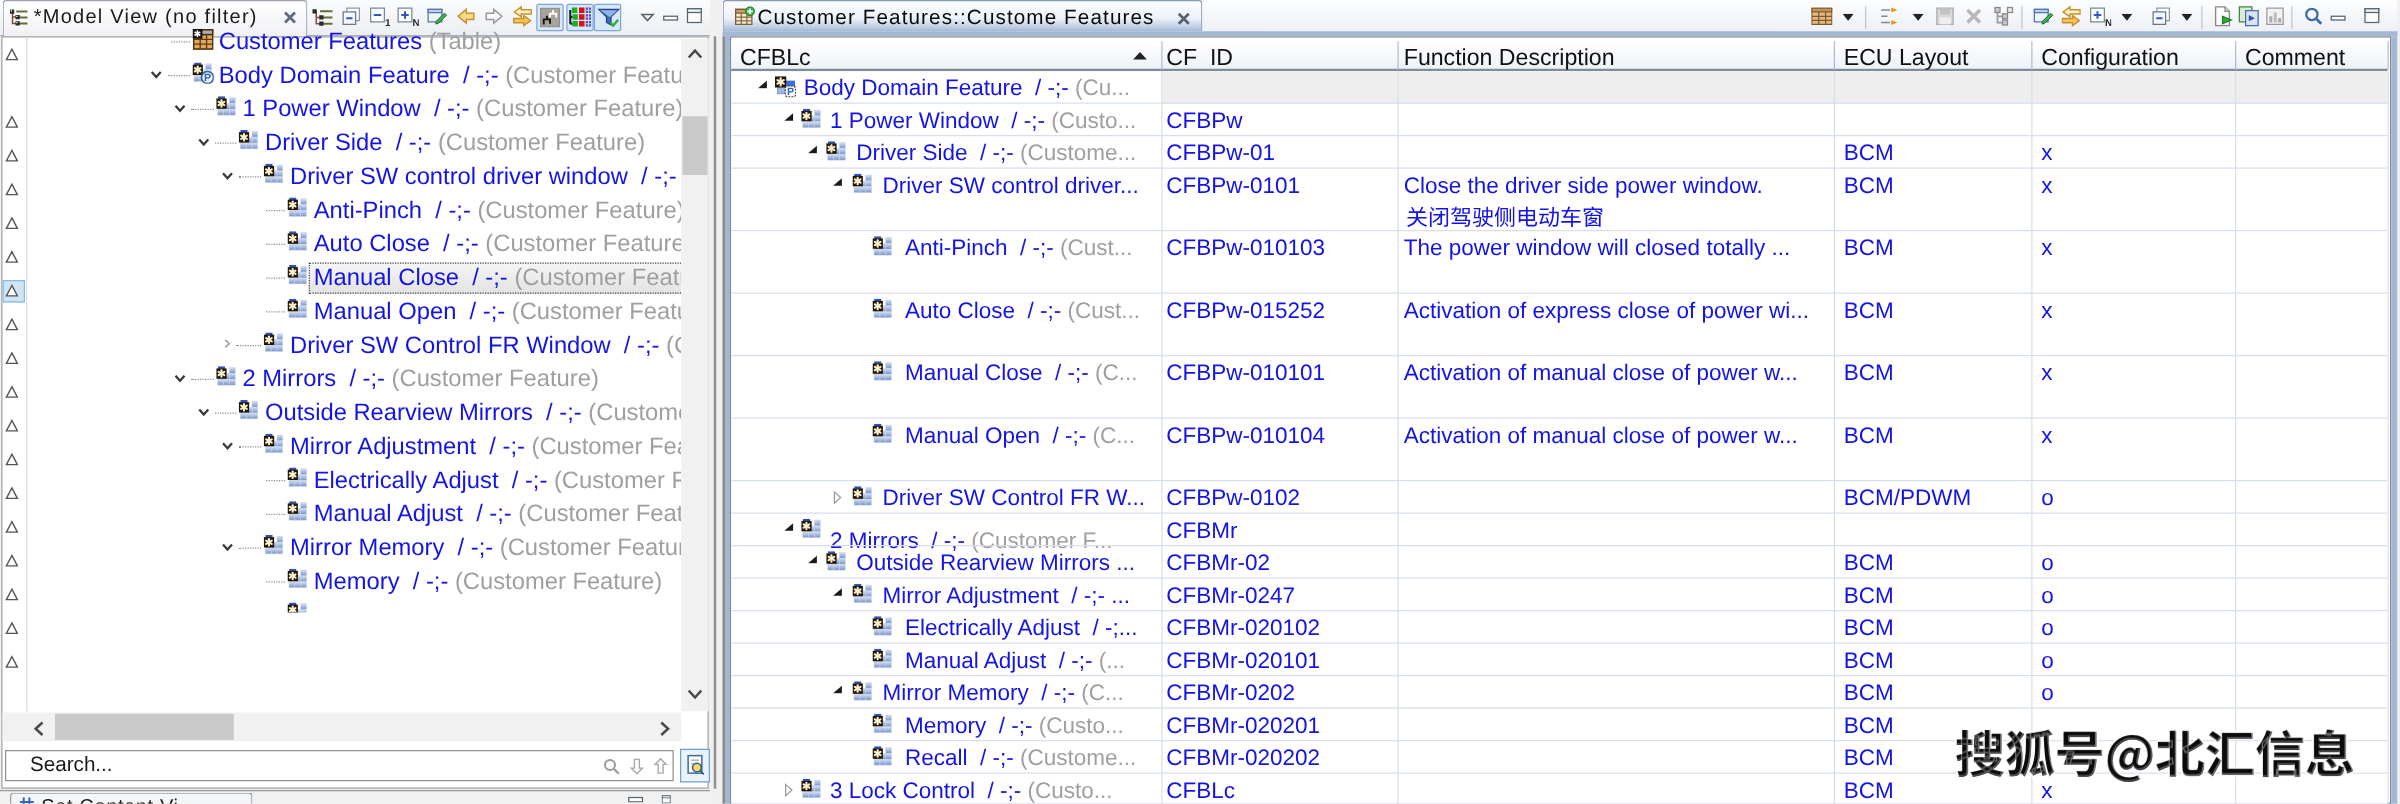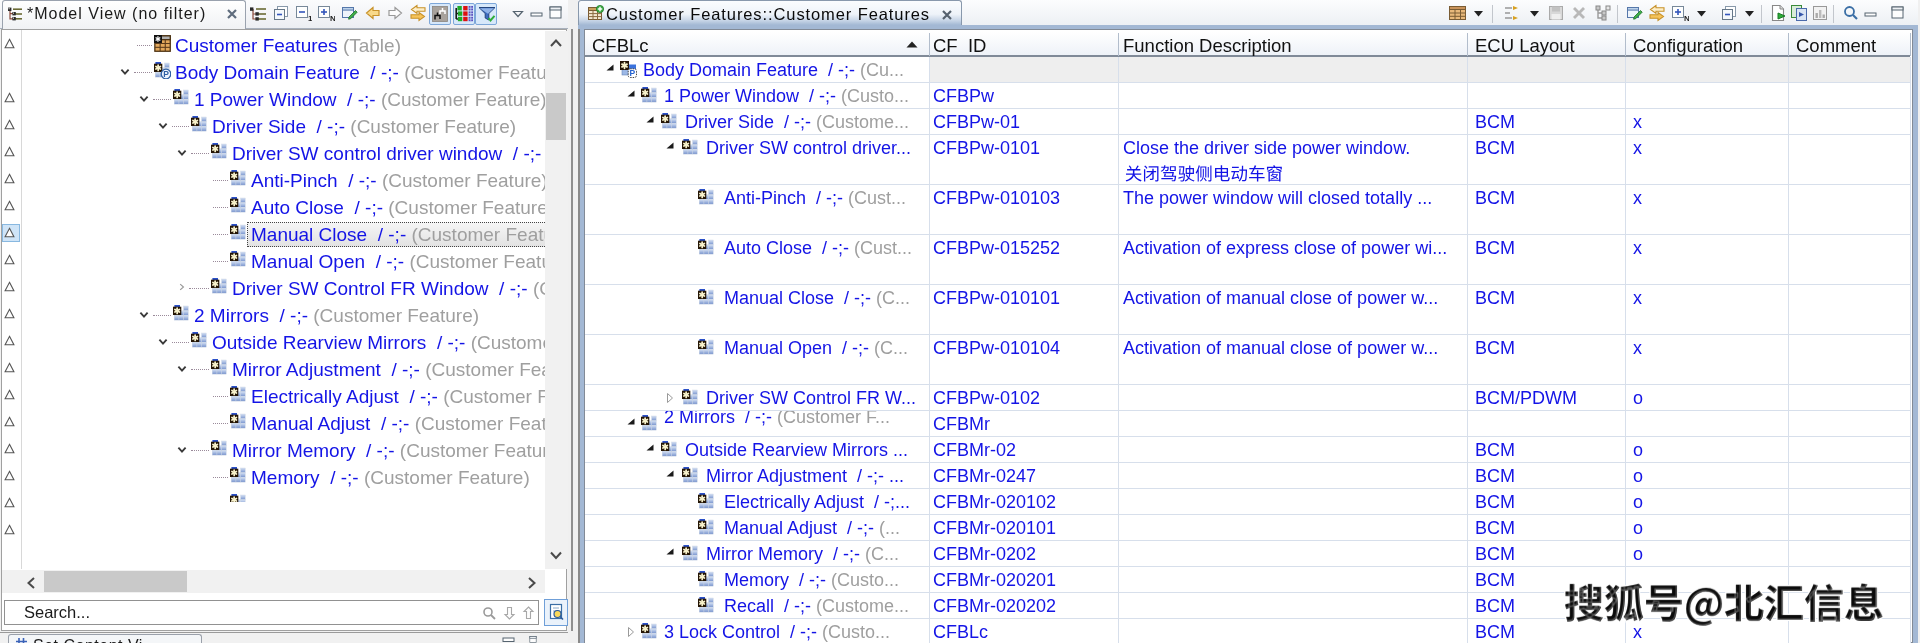--- a/index.html
+++ b/index.html
@@ -200,21 +200,21 @@
 <svg class="ab" style="left:530px;top:12px" width="13" height="5" viewBox="0 0 13 5">
     <rect x="1" y="1" width="11" height="3" fill="#fdfdfd" stroke="#566470"></rect>
   </svg>
 <svg class="ab" style="left:549px;top:6px" width="13" height="13" viewBox="0 0 13 13">
     <rect x="1" y="1" width="11" height="11" fill="#fdfdfd" stroke="#566470"></rect>
     <rect x="1" y="1" width="11" height="3" fill="#eef1f4" stroke="#566470"></rect>
   </svg>
 <div class="ab" style="left:1px;top:29px;width:566px;height:602px;border:1px solid #a0a0a0;background:#fff"></div>
 <div class="ab" style="left:21px;top:30px;width:1px;height:539px;background:#d8d8d8"></div>
 <div class="ab" style="left:22px;top:31px;width:523px;height:538px;background:#fff;overflow:hidden" id="tree"></div>
-<div class="ab" style="left:22px;top:31px;width:523px;height:471px;overflow:hidden">
+<div class="ab" style="left:22px;top:19px;width:523px;height:471px;overflow:hidden">
     <div class="trow" style="top:1px"><div class="dot" style="left:115px;width:15px"></div><svg class="ticon" style="left:132px" width="17" height="17">
         <use href="#i-tbl"></use>
       </svg><div class="ab" style="left:153px;top:0;white-space:pre"><span class="blue">Customer Features</span><span class="gray"> (Table)</span></div></div>
     <div class="trow" style="top:28px"><svg class="chev" style="left:98px" width="12" height="10" viewBox="0 0 12 10">
         <path d="M1.5 2 L6 7 L10.5 2" fill="none" stroke="#3a3a3a" stroke-width="2.3"></path>
       </svg><div class="dot" style="left:112px;width:18px"></div><svg class="ticon" style="left:132px" width="17" height="17">
         <use href="#i-cfp"></use>
       </svg><div class="ab" style="left:153px;top:0;white-space:pre"><span class="blue">Body Domain Feature&nbsp;&nbsp;/ -;- </span><span class="gray">(Customer Feature)</span></div></div>
     <div class="trow" style="top:55px"><svg class="chev" style="left:117px" width="12" height="10" viewBox="0 0 12 10">
         <path d="M1.5 2 L6 7 L10.5 2" fill="none" stroke="#3a3a3a" stroke-width="2.3"></path>
@@ -401,21 +401,21 @@
 <div class="ab" style="left:578px;top:29px;width:2px;height:614px;background:#8a8a8a"></div>
 <div class="ab" style="left:578px;top:0;width:1342px;height:25px;background:linear-gradient(#fcfdfe,#edf0f4)"></div>
 <div class="ab" style="left:578px;top:25px;width:1342px;height:4px;background:#a3b8d4"></div>
 <div class="ab" style="left:580px;top:29px;width:4px;height:614px;background:#a3b8d4"></div>
 <div class="ab" style="left:1913px;top:29px;width:5px;height:614px;background:#a3b8d4"></div>
 <div class="ab" style="left:1918px;top:0px;width:2px;height:643px;background:#f0f0f0"></div>
 <div class="ab" style="left:578px;top:0;width:384px;height:25px;background:linear-gradient(#fafcfe 0%,#eef3f9 55%,#c6d4e6 82%,#a3b8d4 100%);border:1px solid #8898ac;border-bottom:none;border-radius:3px 3px 0 0"></div>
 <svg class="ab" style="left:588px;top:5px" width="16" height="16">
     <use href="#i-tbltab"></use>
   </svg>
-<div class="ab" style="left:606px;top:5px;font-size:16.5px;letter-spacing:0.9px;color:#0a0a0a">Customer Features::Customer Features</div>
+<div class="ab" style="left:606px;top:5px;font-size:16.5px;letter-spacing:0.9px;color:#0a0a0a">Customer Features::Custome Features</div>
 <svg class="ab" style="left:941px;top:9px" width="12" height="12" viewBox="0 0 12 12">
     <path d="M2 2 L10 10 M10 2 L2 10" stroke="#55616e" stroke-width="2.2"></path>
   </svg>
 <svg class="ab" style="left:1449px;top:6px" width="17" height="15" viewBox="0 0 17 15">
     <rect x="0.5" y="0.5" width="16" height="13" fill="#e8b87a" stroke="#7a5c34"></rect>
     <rect x="0.5" y="0.5" width="16" height="3" fill="#c9935a" stroke="#7a5c34"></rect>
     <g stroke="#7a5c34">
       <line x1="6" y1="3.5" x2="6" y2="13.5"></line>
       <line x1="11.5" y1="3.5" x2="11.5" y2="13.5"></line>
       <line x1="0.5" y1="7" x2="16.5" y2="7"></line>
@@ -606,21 +606,21 @@
 <div class="cell" style="left:706px;top:385px;width:219px;height:27px;line-height:27px"><span class="blue">Driver SW Control FR W...</span></div>
 <div class="cell" style="left:933px;top:385px;width:180px;height:27px;line-height:27px">CFBPw-0102</div>
 <div class="cell" style="left:1475px;top:385px;width:150px;height:27px;line-height:27px">BCM/PDWM</div>
 <div class="cell" style="left:1633px;top:385px;width:100px;height:27px;line-height:27px">o</div>
 <svg class="ab" style="left:627px;top:418px" width="8" height="7" viewBox="0 0 8 7">
     <path d="M7.5 0.5 L7.5 6.5 L0.5 6.5 Z" fill="#1a1a1a"></path>
   </svg>
 <svg class="ab" style="left:641px;top:415px" width="17" height="17">
     <use href="#i-cf"></use>
   </svg>
-<div class="cell" style="left:664px;top:404px;width:261px;height:27px;line-height:27px"><span class="blue">2 Mirrors&nbsp;&nbsp;/ -;- </span><span class="gray">(Customer F...</span></div>
+<div class="cell" style="left:664px;top:419px;width:261px;height:27px;line-height:27px"><span class="blue">2 Mirrors&nbsp;&nbsp;/ -;- </span><span class="gray">(Customer F...</span></div>
 <div class="cell" style="left:933px;top:411px;width:180px;height:27px;line-height:27px">CFBMr</div>
 <svg class="ab" style="left:646px;top:444px" width="8" height="7" viewBox="0 0 8 7">
     <path d="M7.5 0.5 L7.5 6.5 L0.5 6.5 Z" fill="#1a1a1a"></path>
   </svg>
 <svg class="ab" style="left:661px;top:441px" width="17" height="17">
     <use href="#i-cf"></use>
   </svg>
 <div class="cell" style="left:685px;top:437px;width:240px;height:27px;line-height:27px"><span class="blue">Outside Rearview Mirrors ...</span></div>
 <div class="cell" style="left:933px;top:437px;width:180px;height:27px;line-height:27px">CFBMr-02</div>
 <div class="cell" style="left:1475px;top:437px;width:150px;height:27px;line-height:27px">BCM</div>

